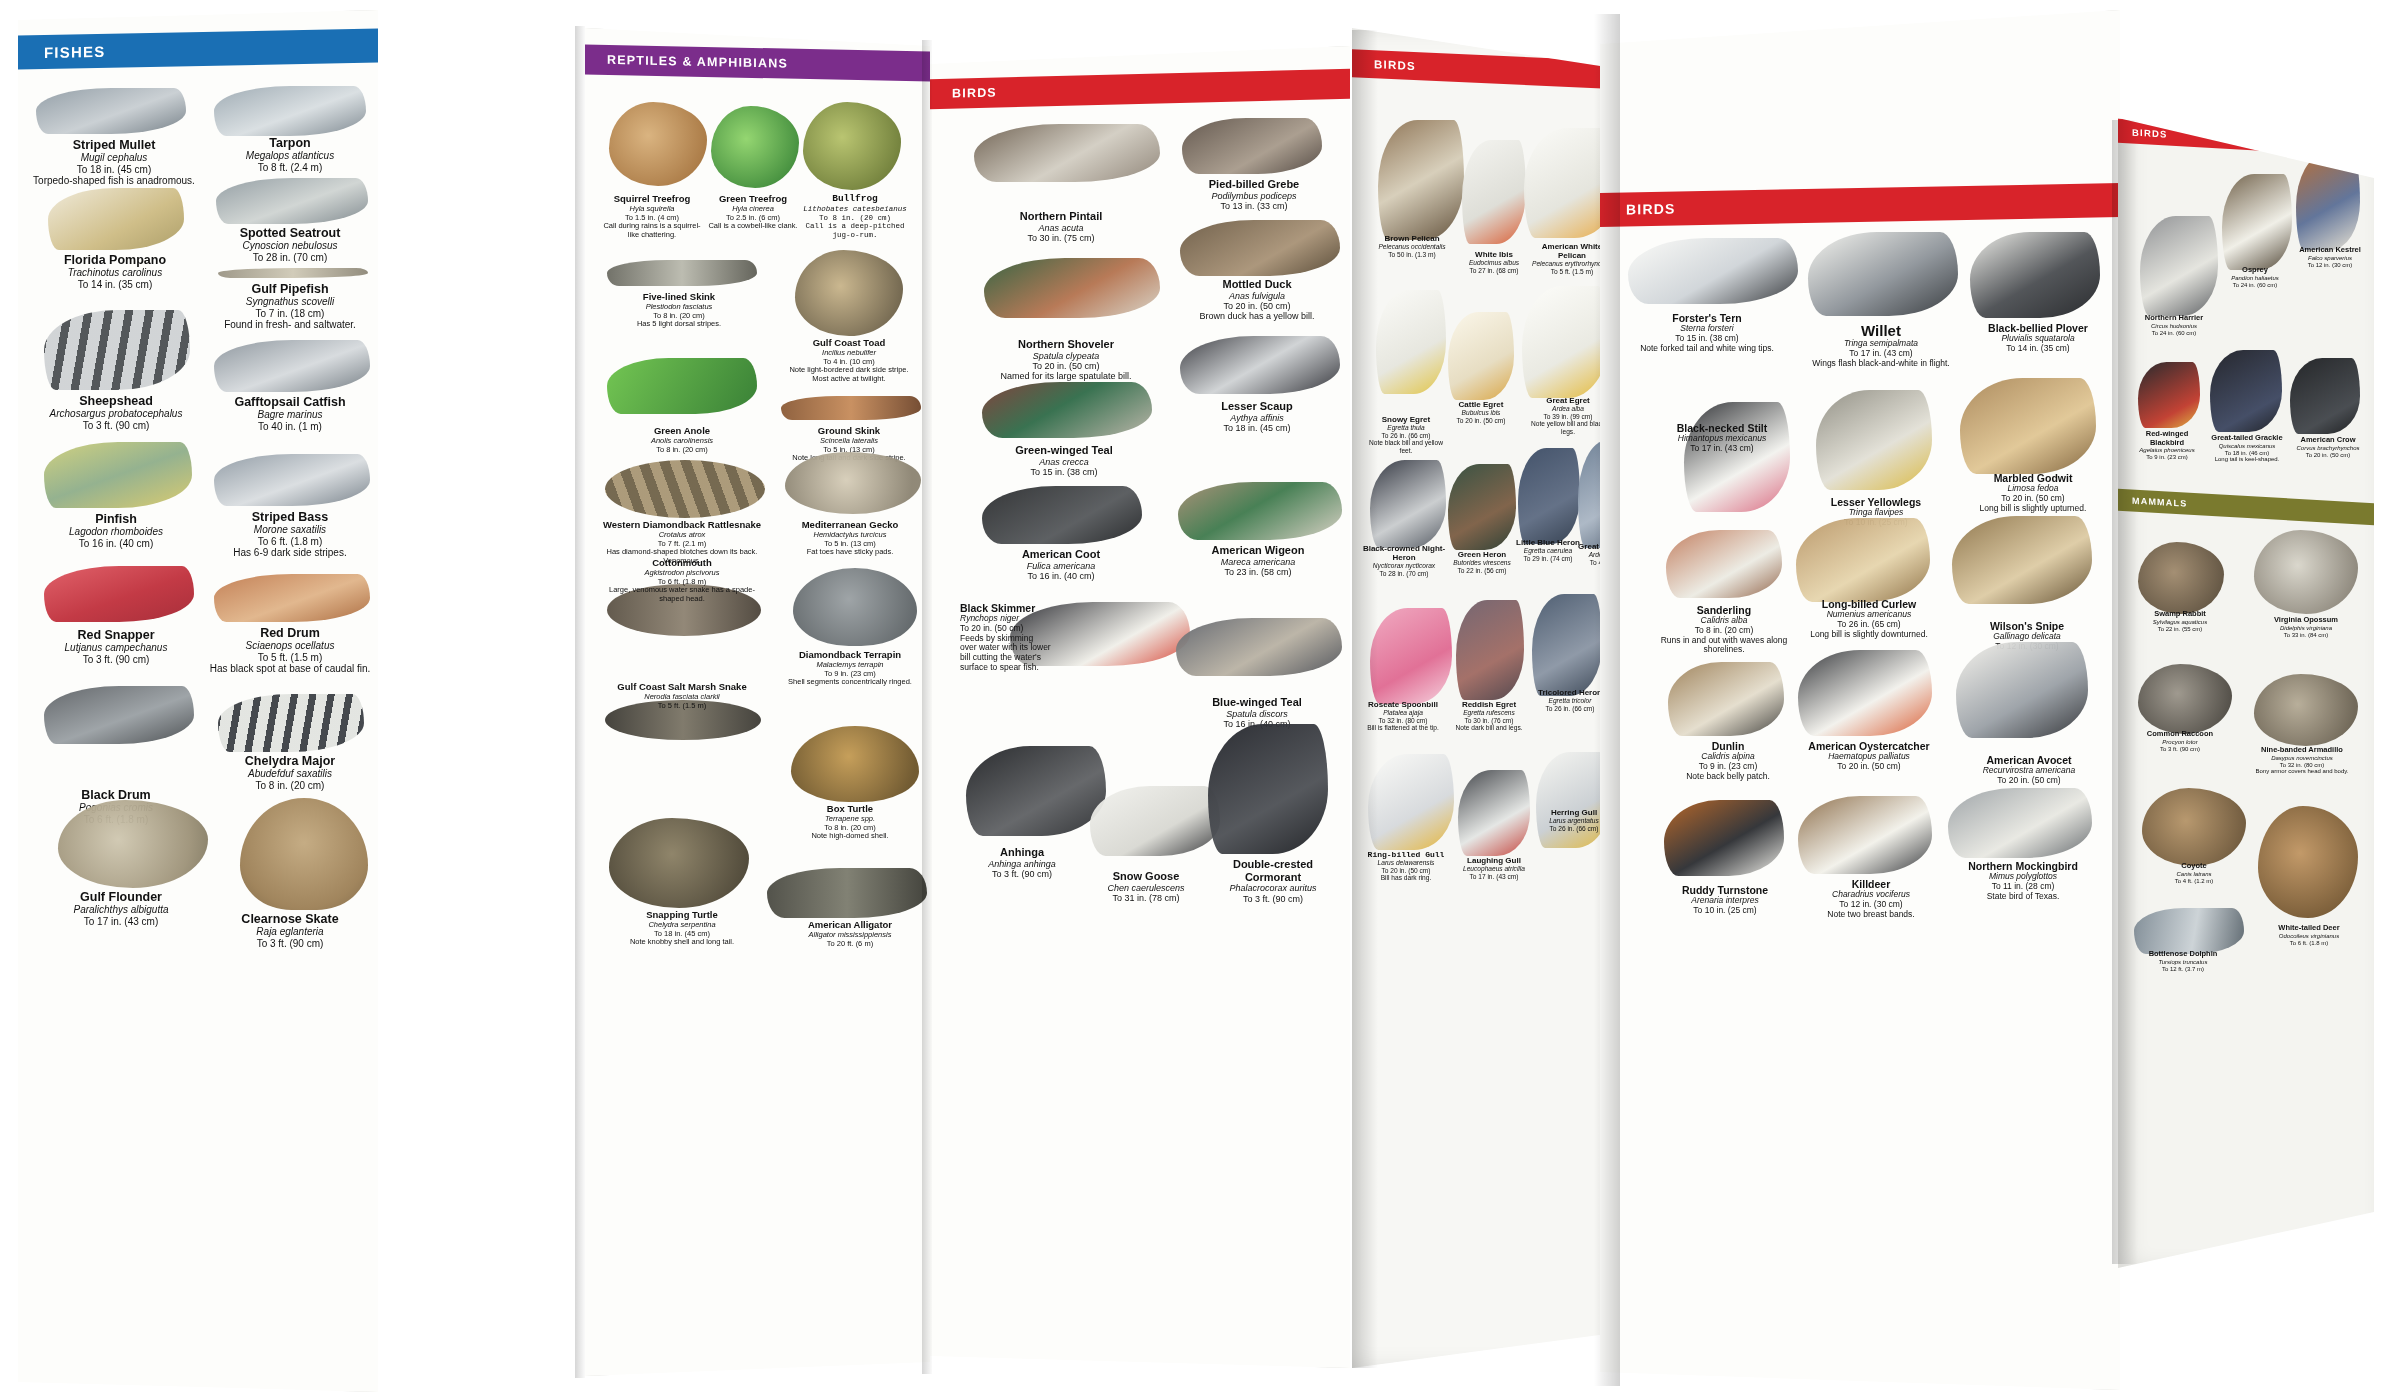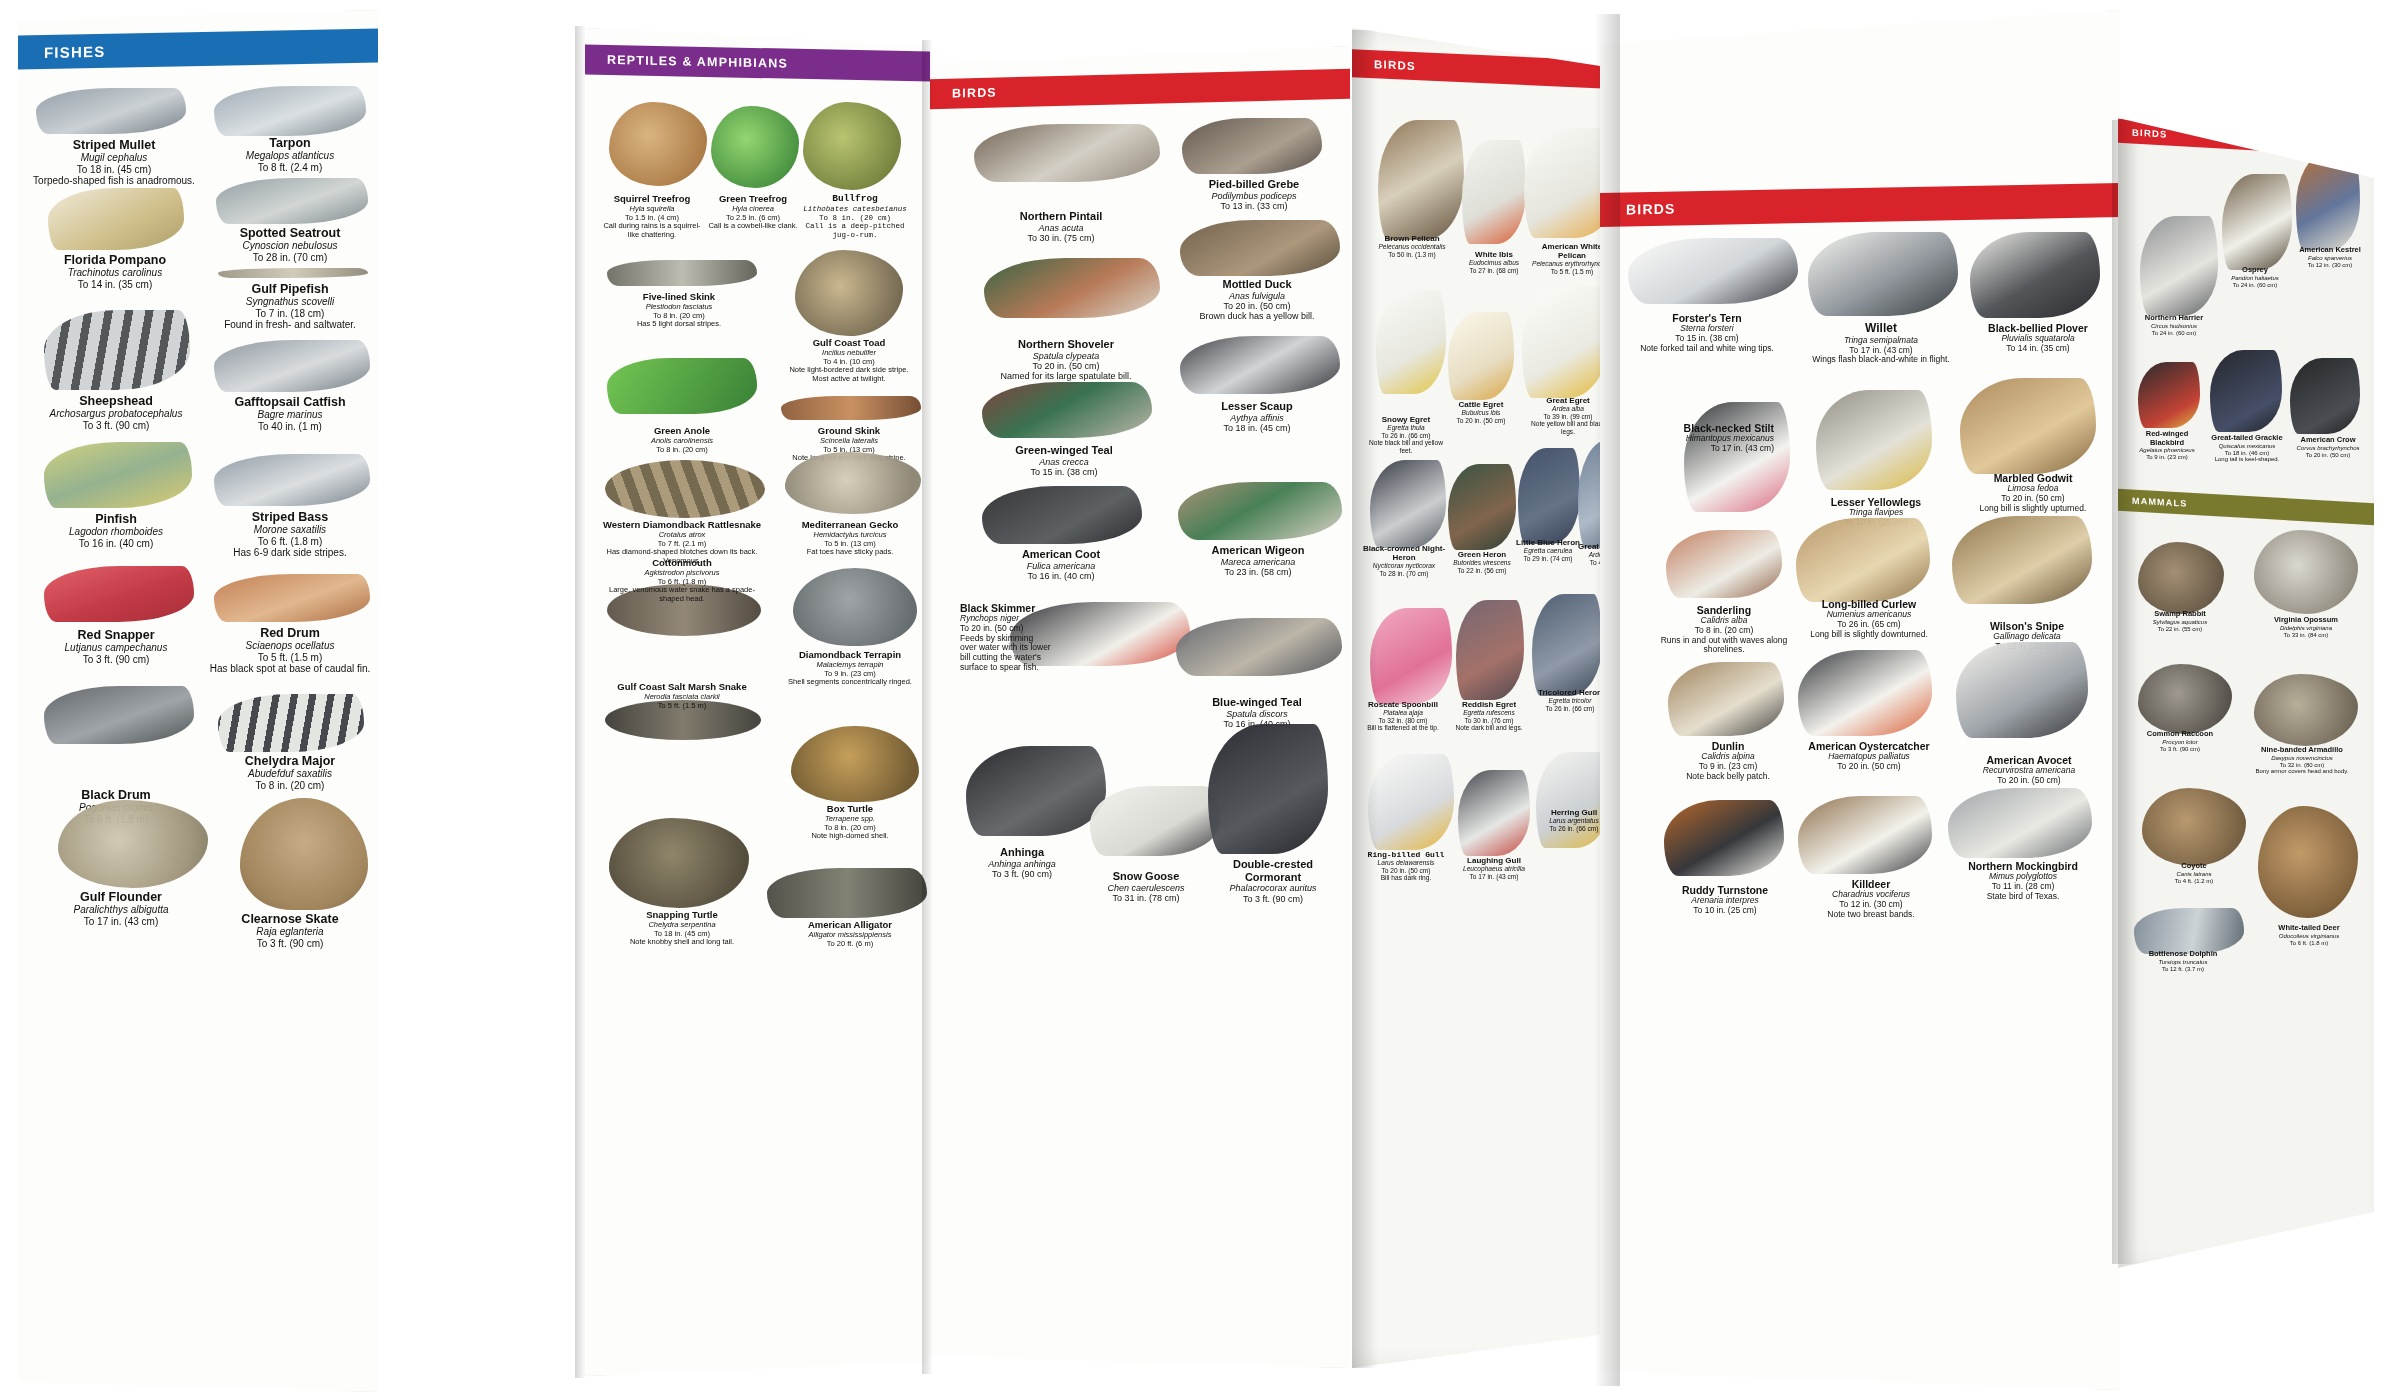--- a/index.html
+++ b/index.html
@@ -578,36 +578,36 @@
     <div class="ill bird" style="left:208px; top:222px; width:150px; height:84px; background:linear-gradient(150deg,#f4f4ef,#8d9399 55%,#2f3337);"></div>
     <div class="ill bird" style="left:370px; top:222px; width:130px; height:86px; background:linear-gradient(150deg,#efefea,#4a4d51 55%,#1f2124);"></div>
 
     <div class="sp" style="left:22px; top:302px; width:170px; font-size:8.5px;">
       <span class="cname" style="font-size:10.5px;">Forster's Tern</span>
       <span class="sname">Sterna forsteri</span>
       <span class="note">To 15 in. (38 cm)</span>
       <span class="note">Note forked tail and white wing tips.</span>
     </div>
     <div class="sp" style="left:202px; top:312px; width:158px; font-size:8.5px;">
-      <span class="cname" style="font-size:12px;">Willet</span>
+      <span class="cname" style="font-size:15px;">Willet</span>
       <span class="sname">Tringa semipalmata</span>
       <span class="note">To 17 in. (43 cm)</span>
       <span class="note">Wings flash black-and-white in flight.</span>
     </div>
     <div class="sp" style="left:366px; top:312px; width:144px; font-size:8.5px;">
       <span class="cname" style="font-size:10.5px;">Black-bellied Plover</span>
       <span class="sname">Pluvialis squatarola</span>
       <span class="note">To 14 in. (35 cm)</span>
     </div>
 
     <div class="ill bird" style="left:84px; top:392px; width:106px; height:110px; background:linear-gradient(150deg,#26282c,#f2f2ee 60%,#d8627a);"></div>
     <div class="ill bird" style="left:216px; top:380px; width:116px; height:100px; background:linear-gradient(150deg,#8d8b80,#e2e0d6 58%,#d8b63a);"></div>
     <div class="ill bird" style="left:360px; top:368px; width:136px; height:96px; background:linear-gradient(150deg,#a98657,#e0c694 58%,#7d5f36);"></div>
 
-    <div class="sp" style="left:70px; top:412px; width:104px; font-size:8.5px; text-align:right;">
+    <div class="sp" style="left:70px; top:412px; width:104px; font-size:8.5px; text-align:center;">
       <span class="cname" style="font-size:10.5px;">Black-necked Stilt</span>
       <span class="sname">Himantopus mexicanus</span>
       <span class="note">To 17 in. (43 cm)</span>
     </div>
     <div class="sp" style="left:206px; top:486px; width:140px; font-size:8.5px;">
       <span class="cname" style="font-size:10.5px;">Lesser Yellowlegs</span>
       <span class="sname">Tringa flavipes</span>
       <span class="note">To 10 in. (25 cm)</span>
     </div>
     <div class="sp" style="left:358px; top:462px; width:150px; font-size:8.5px;">

